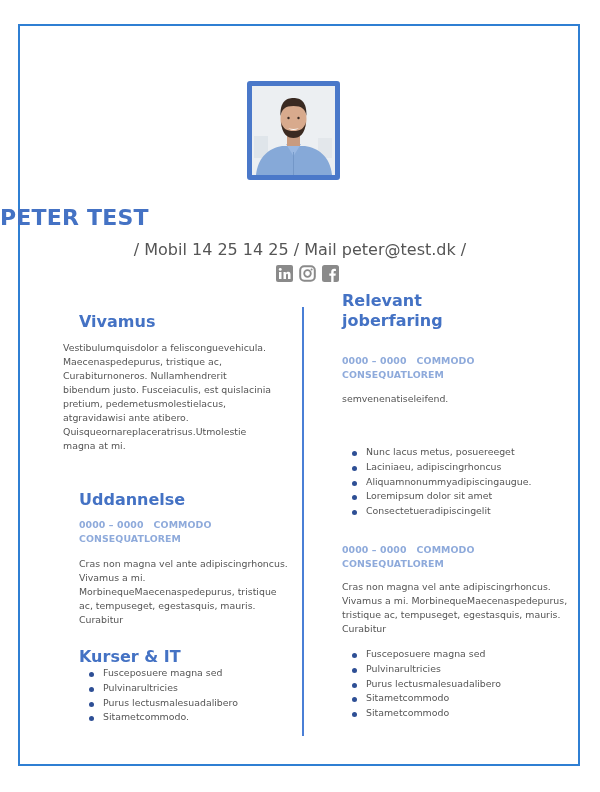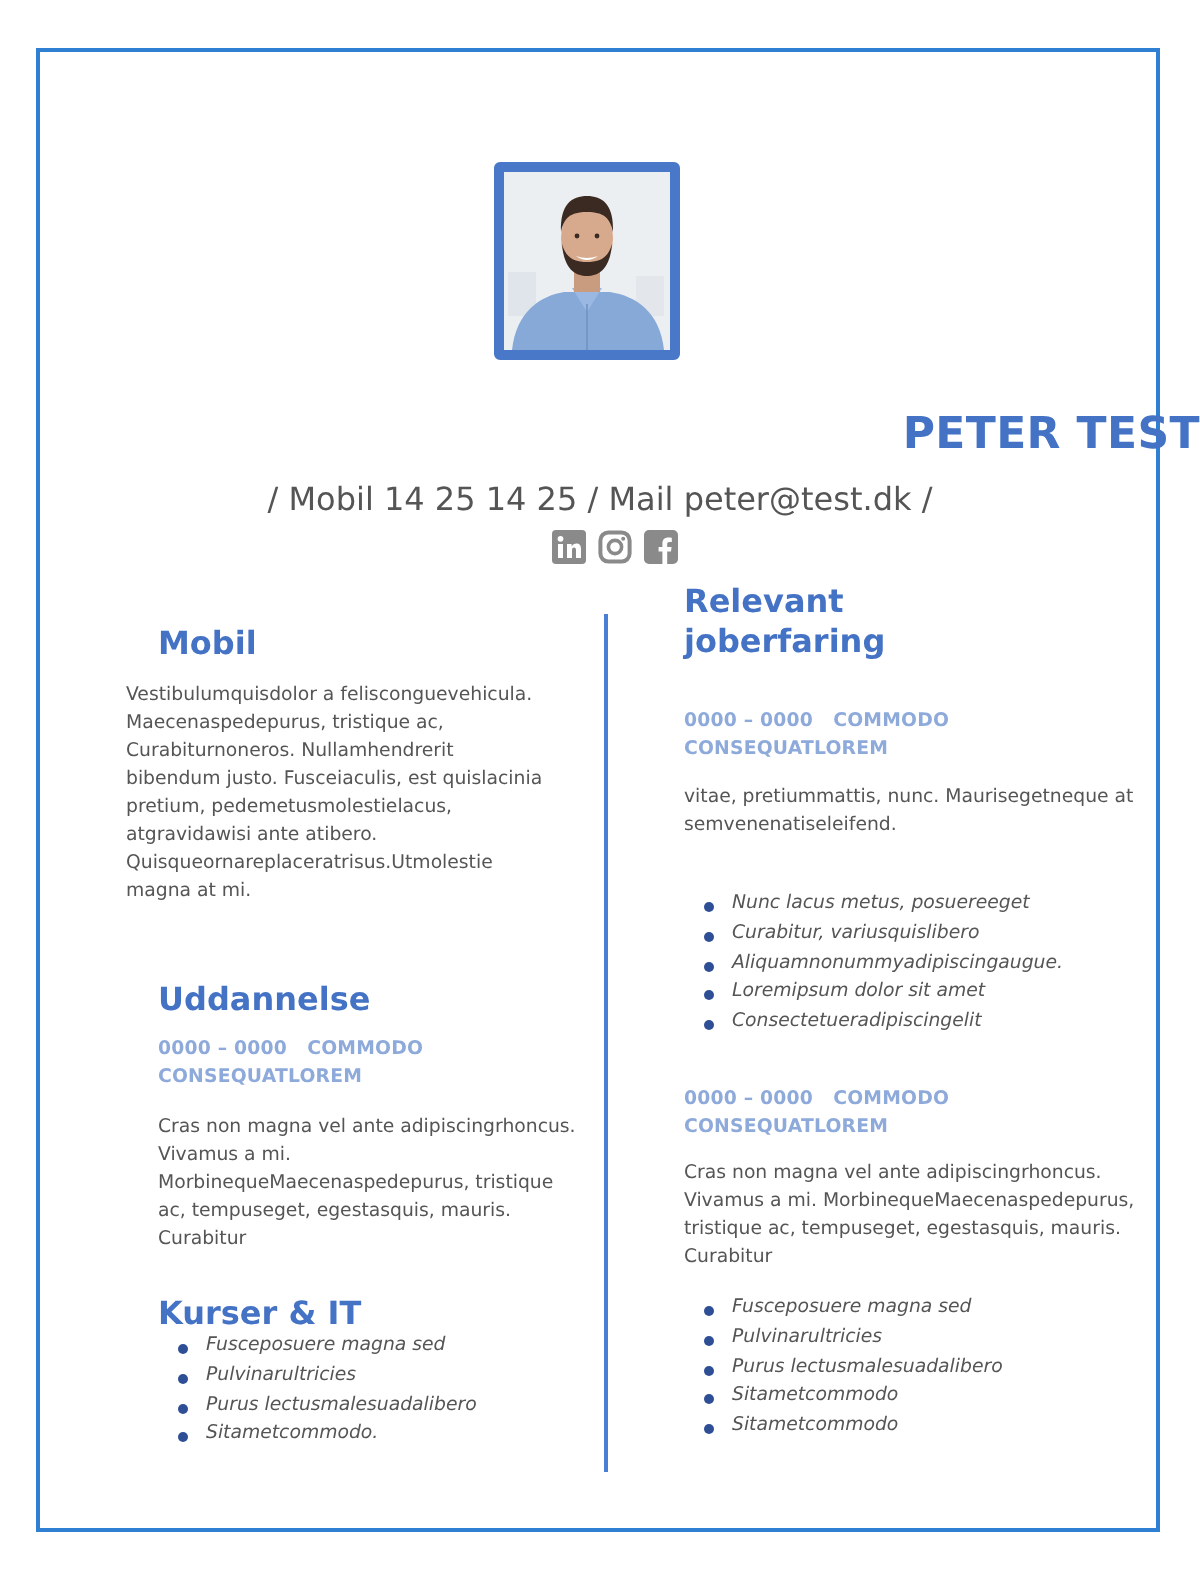--- a/index.html
+++ b/index.html
@@ -1,29 +1,29 @@
 <!DOCTYPE html>
 <html><head>
 <meta charset="utf-8">
 <style>
   html, body { margin: 0; padding: 0; background: #ffffff; }
   body { width: 600px; height: 792px; position: relative; overflow: hidden; font-family: "DejaVu Sans", sans-serif; color: #555555; }
   .page-frame { position: absolute; left: 18px; top: 24px; width: 562px; height: 742px; border: 2px solid #2f7fd3; box-sizing: border-box; }
   .photo { position: absolute; left: 247px; top: 81px; width: 93px; height: 99px; border: 5px solid #4a78c9; border-radius: 3px; box-sizing: border-box; background: linear-gradient(180deg, #eef1f4 0%, #e6ebef 55%, #dfe6ec 100%); overflow: hidden; }
   .photo svg { display: block; width: 100%; height: 100%; }
-  .name { position: absolute; left: 0; width: 600px; top: 205px; text-align: right; font-family: "DejaVu Sans", sans-serif; font-weight: bold; font-size: 22px; color: #4472c4; letter-spacing: 0.2px; }
+  .name { position: absolute; left: 0; width: 600px; top: 205px; text-align: left; font-family: "DejaVu Sans", sans-serif; font-weight: bold; font-size: 22px; color: #4472c4; letter-spacing: 0.2px; }
   .contact { position: absolute; left: 0; width: 600px; top: 240px; text-align: center; font-size: 16px; color: #555555; }
   .social { position: absolute; left: 276px; top: 265px; height: 17px; display: flex; gap: 6px; }
   .social .ic { width: 17px; height: 17px; display: block; }
   .divider { position: absolute; left: 302px; top: 307px; width: 2px; height: 429px; background: #4a7fd6; }
   .h2 { position: absolute; font-weight: bold; font-size: 16px; color: #4472c4; line-height: 20px; }
   .sub { position: absolute; font-weight: bold; font-size: 9.4px; color: #8eaadb; line-height: 14px; letter-spacing: 0.1px; }
   .para { position: absolute; font-size: 9.4px; color: #555555; line-height: 14px; }
   ul.bl { position: absolute; margin: 0; padding: 0; list-style: none; font-size: 9.4px; color: #555555; }
-  ul.bl li { position: relative; padding-left: 25px; line-height: 14.8px; height: 14.8px; white-space: nowrap; font-style: italic; }
+  ul.bl li { position: relative; padding-left: 25px; line-height: 14.8px; height: 14.8px; white-space: nowrap; }
   ul.bl li::before { content: ""; position: absolute; left: 11px; top: 6px; width: 5px; height: 5px; border-radius: 50%; background: #2e4f95; }
 </style>
 </head>
 <body>
 
 <div class="page-frame"></div>
 
 <div class="photo" title="Portrait photo of smiling bearded man in light blue shirt">
   <svg viewBox="0 0 83 89" preserveAspectRatio="none">
     <rect x="0" y="0" width="83" height="89" fill="#eceff2"></rect>
@@ -58,21 +58,21 @@
     <circle cx="12.6" cy="4.4" r="1" fill="#8a8a8a"></circle>
   </svg>
   <svg class="ic" viewBox="0 0 17 17">
     <rect x="0" y="0" width="17" height="17" rx="2.5" fill="#8a8a8a"></rect>
     <path d="M11.6 17 V10.8 H13.5 L13.8 8.5 H11.6 V7.1 C11.6 6.4 11.8 6 12.8 6 H13.9 V3.9 C13.6 3.9 12.9 3.8 12.1 3.8 C10.4 3.8 9.2 4.8 9.2 6.8 V8.5 H7.3 V10.8 H9.2 V17 Z" fill="#ffffff"></path>
   </svg>
 </div>
 
 <div class="divider"></div>
 
-<div class="h2" style="left:79px; top:312px;">Mobil</div>
+<div class="h2" style="left:79px; top:312px;">Vivamus</div>
 <div class="para" style="left:63px; top:341px;">
   <div>Vestibulumquisdolor a felisconguevehicula.</div>
   <div>Maecenaspedepurus, tristique ac,</div>
   <div>Curabiturnoneros. Nullamhendrerit</div>
   <div>bibendum justo. Fusceiaculis, est quislacinia</div>
   <div>pretium, pedemetusmolestielacus,</div>
   <div>atgravidawisi ante atibero.</div>
   <div>Quisqueornareplaceratrisus.Utmolestie</div>
   <div>magna at mi.</div>
 </div>
@@ -101,26 +101,25 @@
 <div class="h2" style="left:342px; top:291px;">
   <div>Relevant</div>
   <div>joberfaring</div>
 </div>
 
 <div class="sub" style="left:342px; top:354px;">
   <div style="white-space:pre;">0000 – 0000   COMMODO</div>
   <div>CONSEQUATLOREM</div>
 </div>
 <div class="para" style="left:342px; top:392px;">
-  <div>vitae, pretiummattis, nunc. Maurisegetneque at</div>
   <div>semvenenatiseleifend.</div>
 </div>
 <ul class="bl" style="left:341px; top:445px;">
   <li>Nunc lacus metus, posuereeget</li>
-  <li>Curabitur, variusquislibero</li>
+  <li>Laciniaeu, adipiscingrhoncus</li>
   <li>Aliquamnonummyadipiscingaugue.</li>
   <li>Loremipsum dolor sit amet</li>
   <li>Consectetueradipiscingelit</li>
 </ul>
 
 <div class="sub" style="left:342px; top:543px;">
   <div style="white-space:pre;">0000 – 0000   COMMODO</div>
   <div>CONSEQUATLOREM</div>
 </div>
 <div class="para" style="left:342px; top:580px;">

